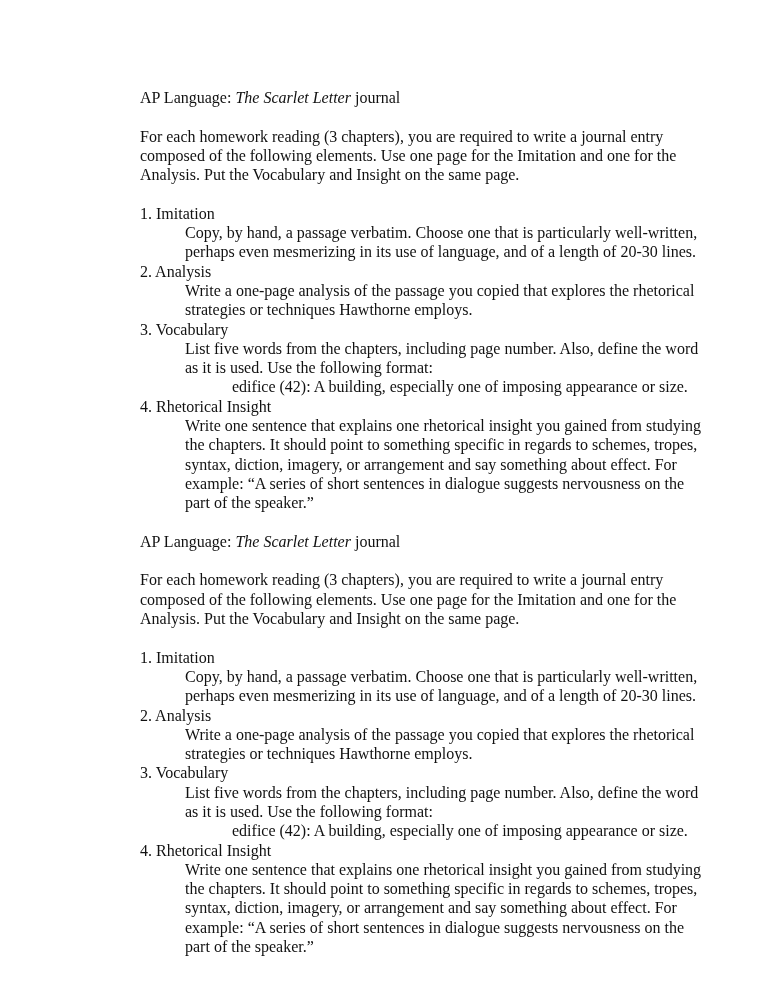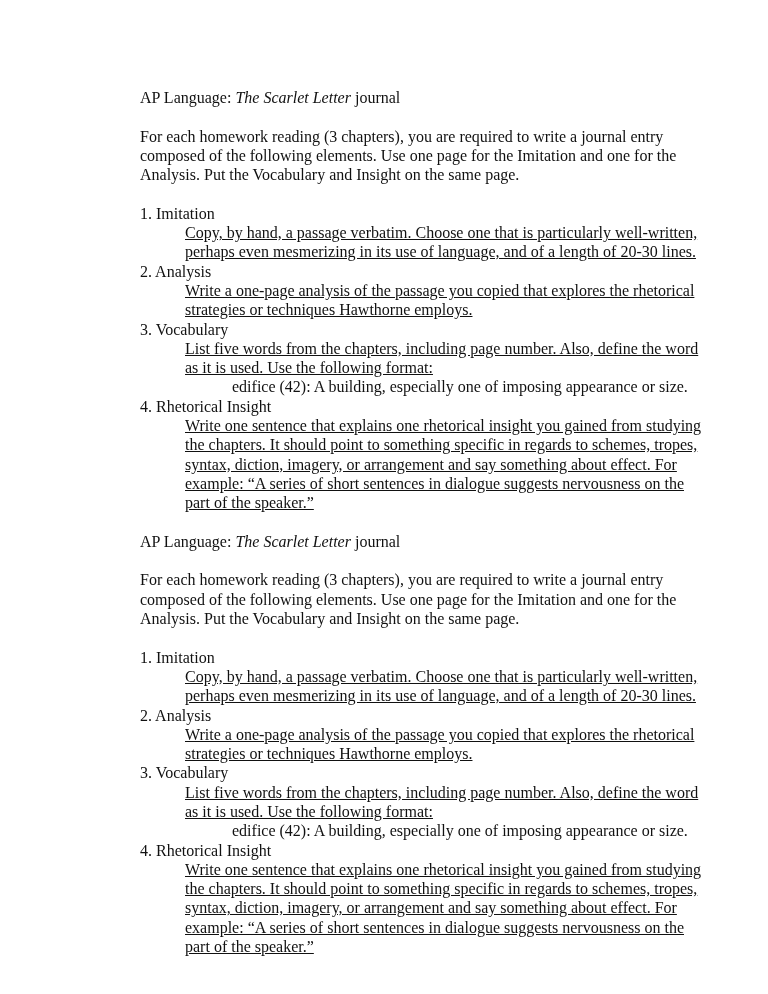--- a/index.html
+++ b/index.html
@@ -2,21 +2,21 @@
 <html><head>
 <meta charset="utf-8">
 <style>
   html, body { margin:0; padding:0; background:#ffffff; }
   body { width:768px; height:994px; overflow:hidden; position:relative;
          font-family:"Liberation Serif", "DejaVu Serif", serif; color:#111111; font-size:16px; }
   .page { position:absolute; left:112px; top:88px; width:560px;margin-left:28px; }
   .block { margin:0; }
   .line { line-height:19.3px; white-space:nowrap; }
   .gap { height:19.3px; }
-  .indent1 { padding-left:45px;text-decoration:underline; }
+  .indent1 { padding-left:45px; }
   .indent2 { padding-left:92px; }
   .block + .block { margin-top:19.3px; }
   i { font-style:italic; }
 </style>
 </head>
 <body>
 
 <div class="page">
 
   <div class="block">

